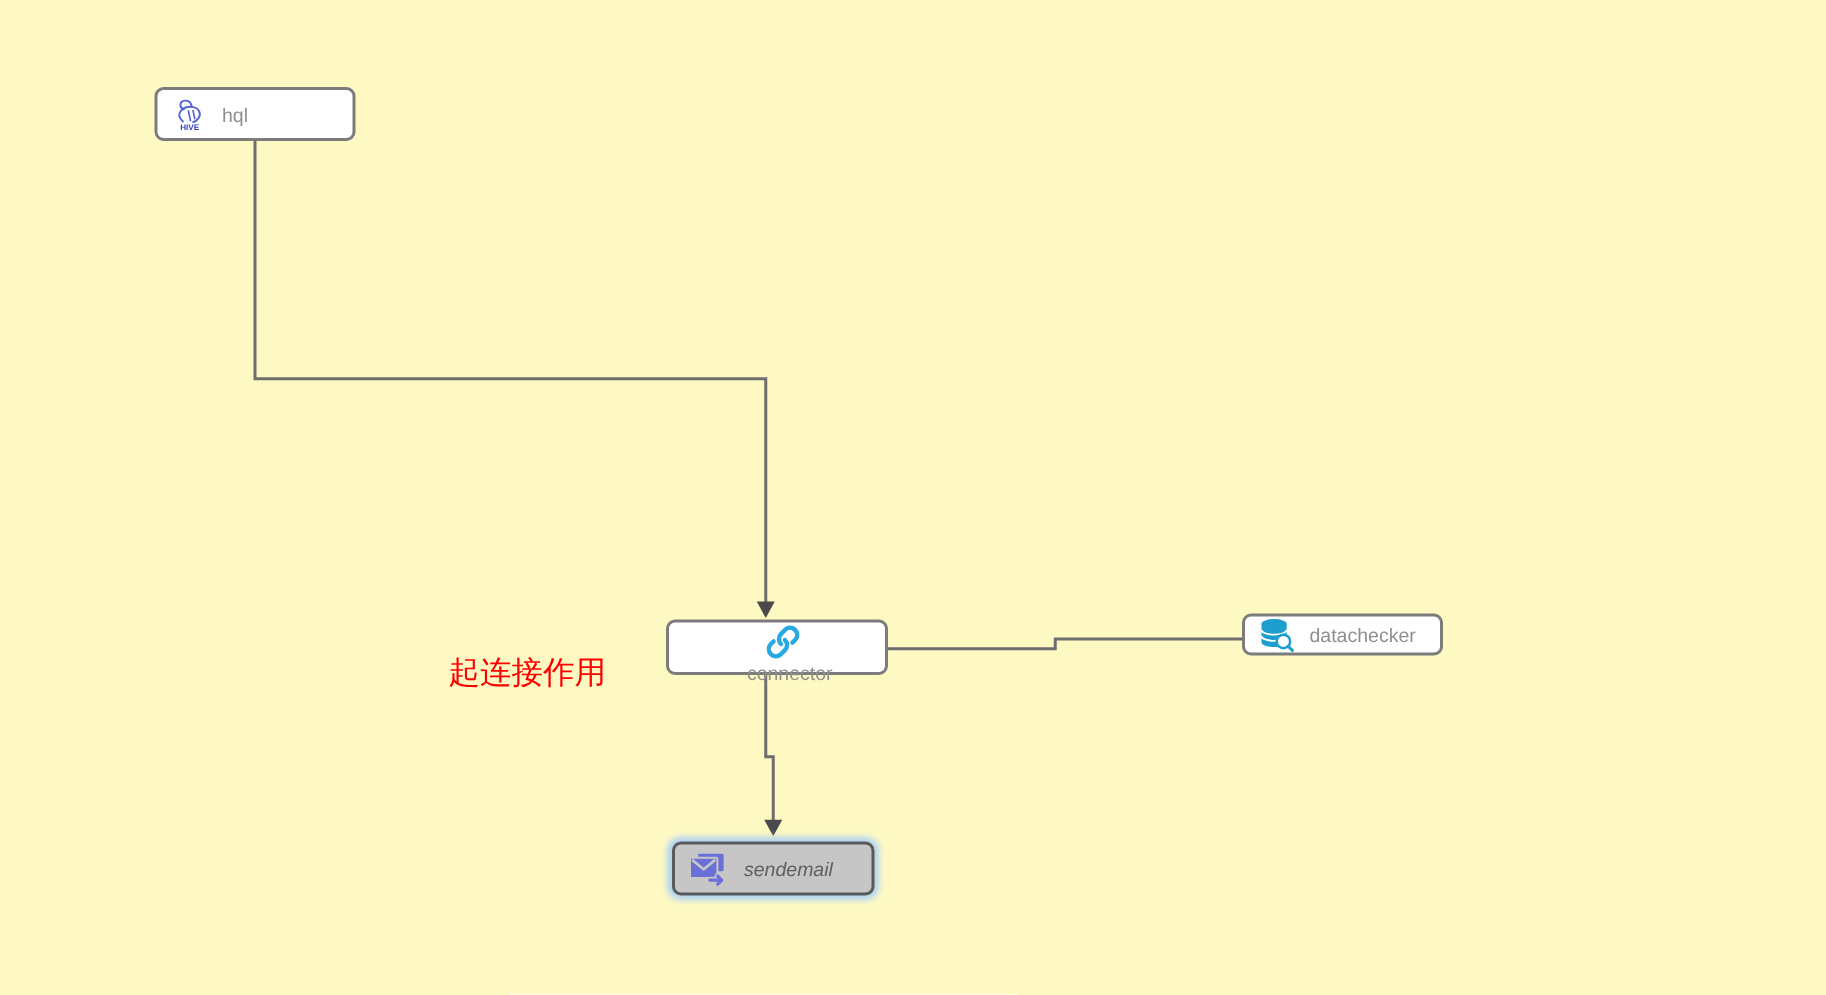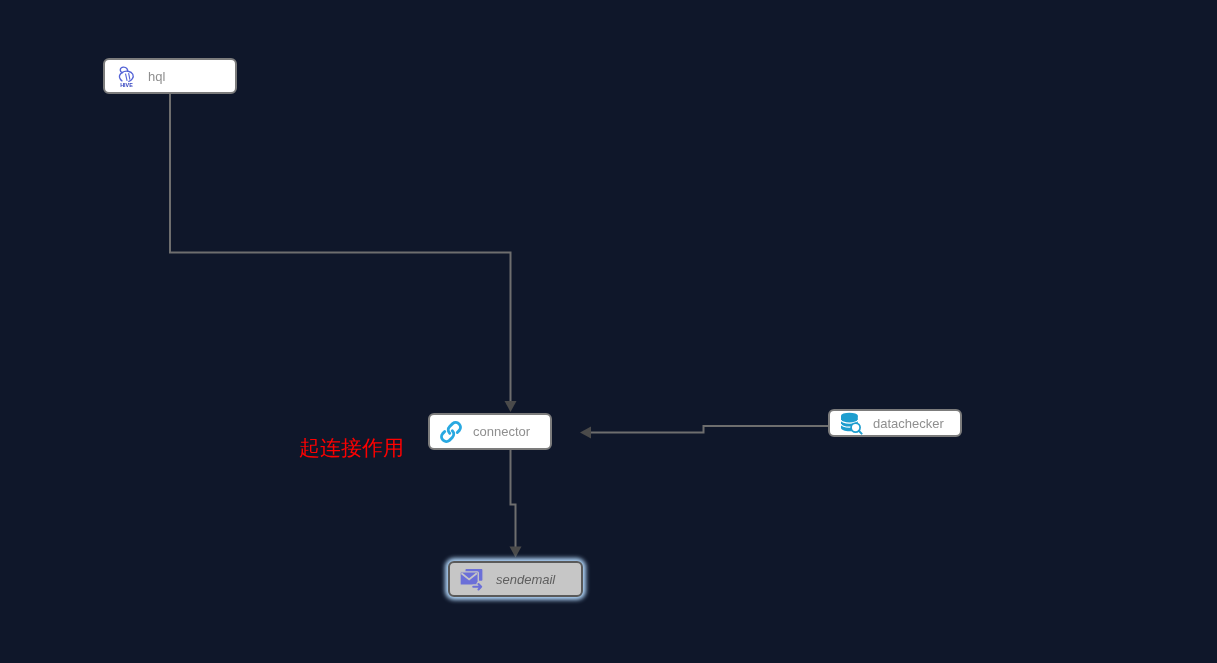--- a/index.html
+++ b/index.html
@@ -5,21 +5,21 @@
   html, body {
     margin: 0;
     padding: 0;
     background: #ffffff;
     font-family: "Liberation Sans", sans-serif;
   }
   .canvas {
     position: relative;
     width: 1217px;
     height: 663px;
-    background: #0f172a;
+    background: #fef9c3;
     overflow: hidden;
   }
   .edges {
     position: absolute;
     left: 0;
     top: 0;
     z-index: 0;
   }
   .wire {
     fill: none;
@@ -48,21 +48,21 @@
     justify-content: center;
     flex: 0 0 auto;
   }
   .node .label {
     margin-left: 9px;
     font-size: 13px;
     color: #8f8f8f;
     white-space: nowrap;
   }
   .node-hql        { left: 103px; top: 58px;  width: 134px; height: 36px; }
-  .node-connector  { left: 428px; top: 413px; width: 124px; height: 37px; }
+  .node-connector  { left: 444px; top: 413px; width: 148px; height: 37px; flex-direction: column; }
   .node-datachecker{ left: 828px; top: 409px; width: 134px; height: 28px; }
   .node-sendemail  {
     left: 448px; top: 561px; width: 135px; height: 36px;
     background: #c6c6c6;
     border: 2px solid #5a5a5a;
     box-shadow: 0 0 4px 3px #aed2f5;
     font-style: italic;
   }
   .node-sendemail .label { color: #5f5f5f; }
   .annotation {

